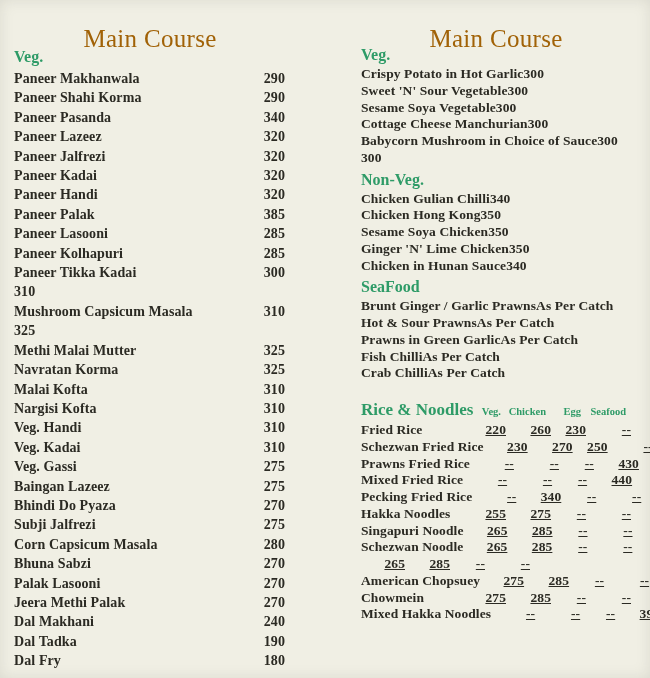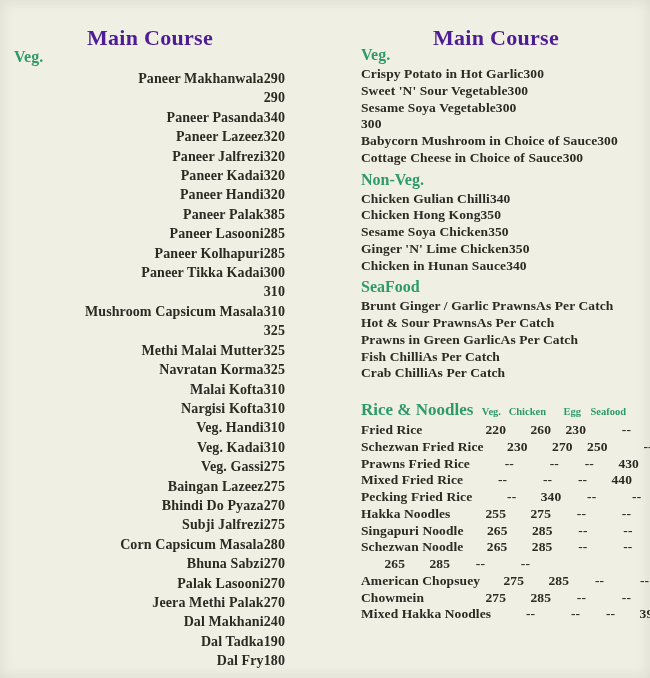--- a/index.html
+++ b/index.html
@@ -7,35 +7,35 @@
     width:650px;height:678px;
     background:#f0efe4;
     font-family:"Liberation Serif","DejaVu Serif",serif;
     color:#2b2a23;
     overflow:hidden;
   }
   .page{position:relative;width:650px;height:678px;background:#f0efe4;
         box-shadow:inset 0 0 14px rgba(120,120,110,0.18);}
   .col-title{
     position:absolute;top:25px;
-    font-size:22px;font-weight:bold;color:#4c1d95;
+    font-size:25px;font-weight:normal;color:#a16207;
     text-align:center;letter-spacing:0.3px;
   }
   .left-title{left:0;width:300px;}
   .right-title{left:346px;width:300px;}
 
   .section-heading{
     font-weight:bold;color:#2e9b67;font-size:16px;
   }
 
   
   .left-col{position:absolute;left:14px;top:47px;width:271px;}
   .left-col .section-heading{height:22px;line-height:20px;}
   .l-items .row{
-    display:flex;justify-content:flex-end;align-items:baseline;
+    display:flex;justify-content:space-between;align-items:baseline;
     height:19.42px;line-height:19.42px;
     font-size:14px;font-weight:bold;letter-spacing:0.1px;
   }
 
   
   .right-col{position:absolute;left:361px;top:46px;width:270px;}
   .right-col .section-heading{height:20px;line-height:18px;}
   .right-col .section-heading.gap{margin-top:4px;}
   .r-items .row{
     display:flex;justify-content:flex-start;align-items:baseline;
@@ -56,38 +56,39 @@
   .c1{flex:0 0 44px;width:44px;}
   .c2{flex:0 0 45px;width:45px;}
   .c3{flex:0 0 35px;width:35px;}
   .c4{flex:0 0 45px;width:45px;}
   .rice-rows .rrow{
     display:flex;align-items:baseline;
     height:16.75px;line-height:16.75px;
     font-size:13.5px;font-weight:bold;letter-spacing:0.1px;
   }
   .rrow .rname{flex:1 1 auto;white-space:nowrap;overflow:visible;}
-  .rrow .rval{text-align:right;box-sizing:border-box;}
+  .rrow .rval{text-align:right;box-sizing:border-box;text-decoration:underline;}
 </style>
 </head>
 <body>
 
 <div class="page">
 
   <div class="col-title left-title">Main Course</div>
   <div class="col-title right-title">Main Course</div>
 
   <div class="left-col">
     <div class="section-heading">Veg.</div>
     <div class="l-items" id="left-items">
         <div class="row">
           <span class="iname">Paneer Makhanwala</span>
           <span class="iprice">290</span>
         </div>
         <div class="row">
+          <span class="iname">Paneer Shahi Korma</span>
           <span class="iprice">290</span>
         </div>
         <div class="row">
           <span class="iname">Paneer Pasanda</span>
           <span class="iprice">340</span>
         </div>
         <div class="row">
           <span class="iname">Paneer Lazeez</span>
           <span class="iprice">320</span>
         </div>
@@ -210,28 +211,28 @@
           </div>
           <div class="row">
             <span class="iname">Sweet 'N' Sour Vegetable</span>
             <span class="iprice">300</span>
           </div>
           <div class="row">
             <span class="iname">Sesame Soya Vegetable</span>
             <span class="iprice">300</span>
           </div>
           <div class="row">
+            <span class="iname">Cottage Cheese Manchurian</span>
             <span class="iprice">300</span>
           </div>
           <div class="row">
             <span class="iname">Babycorn Mushroom in Choice of Sauce</span>
             <span class="iprice">300</span>
           </div>
           <div class="row">
-            <span class="iname">Cottage Cheese in Choice of Sauce</span>
             <span class="iprice">300</span>
           </div>
         </div>
         <div class="section-heading gap">Non-Veg.</div>
         <div class="r-items">
           <div class="row">
             <span class="iname">Chicken Gulian Chilli</span>
             <span class="iprice">340</span>
           </div>
           <div class="row">

